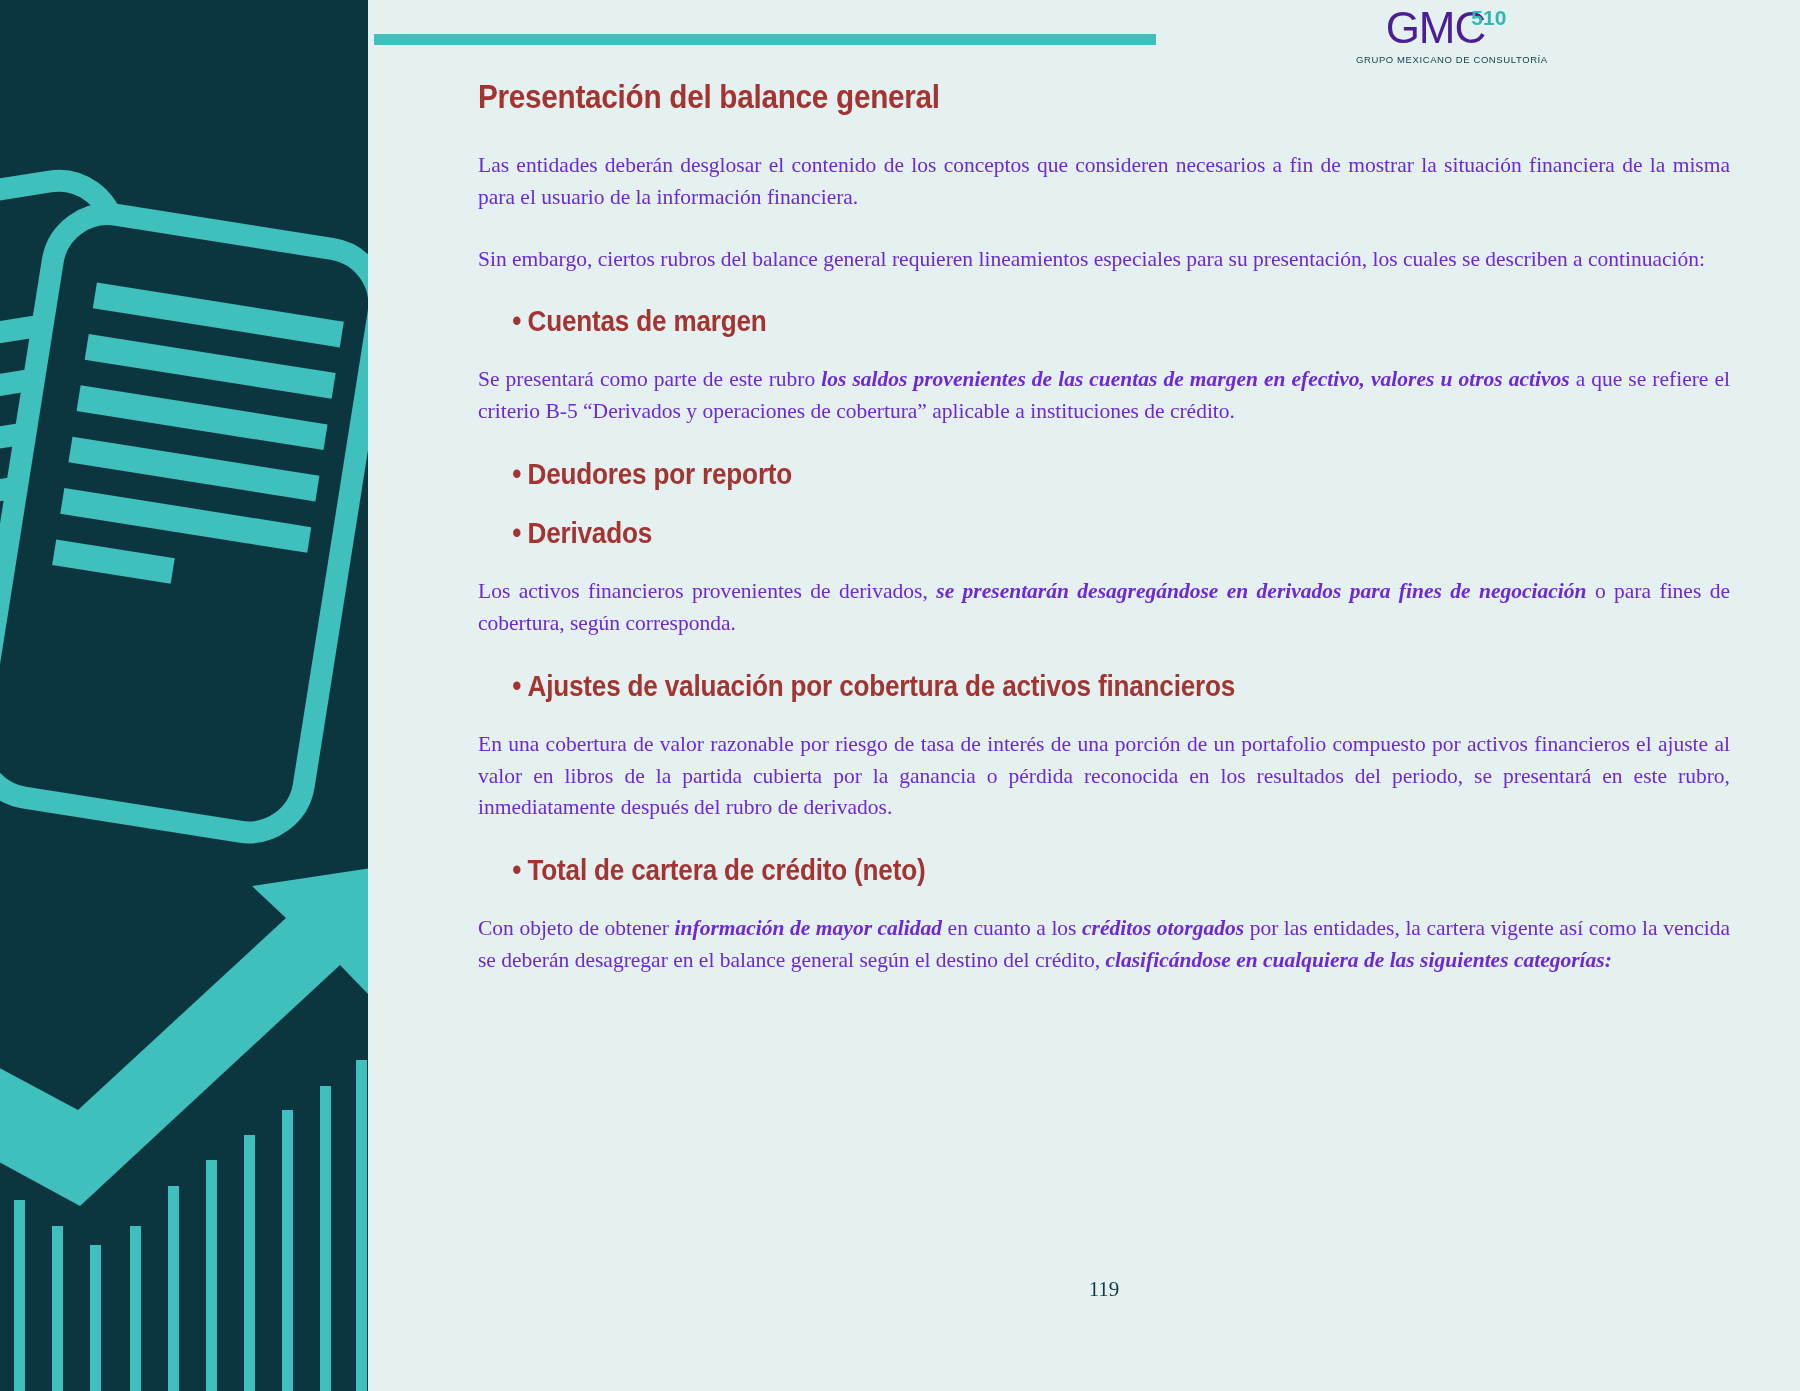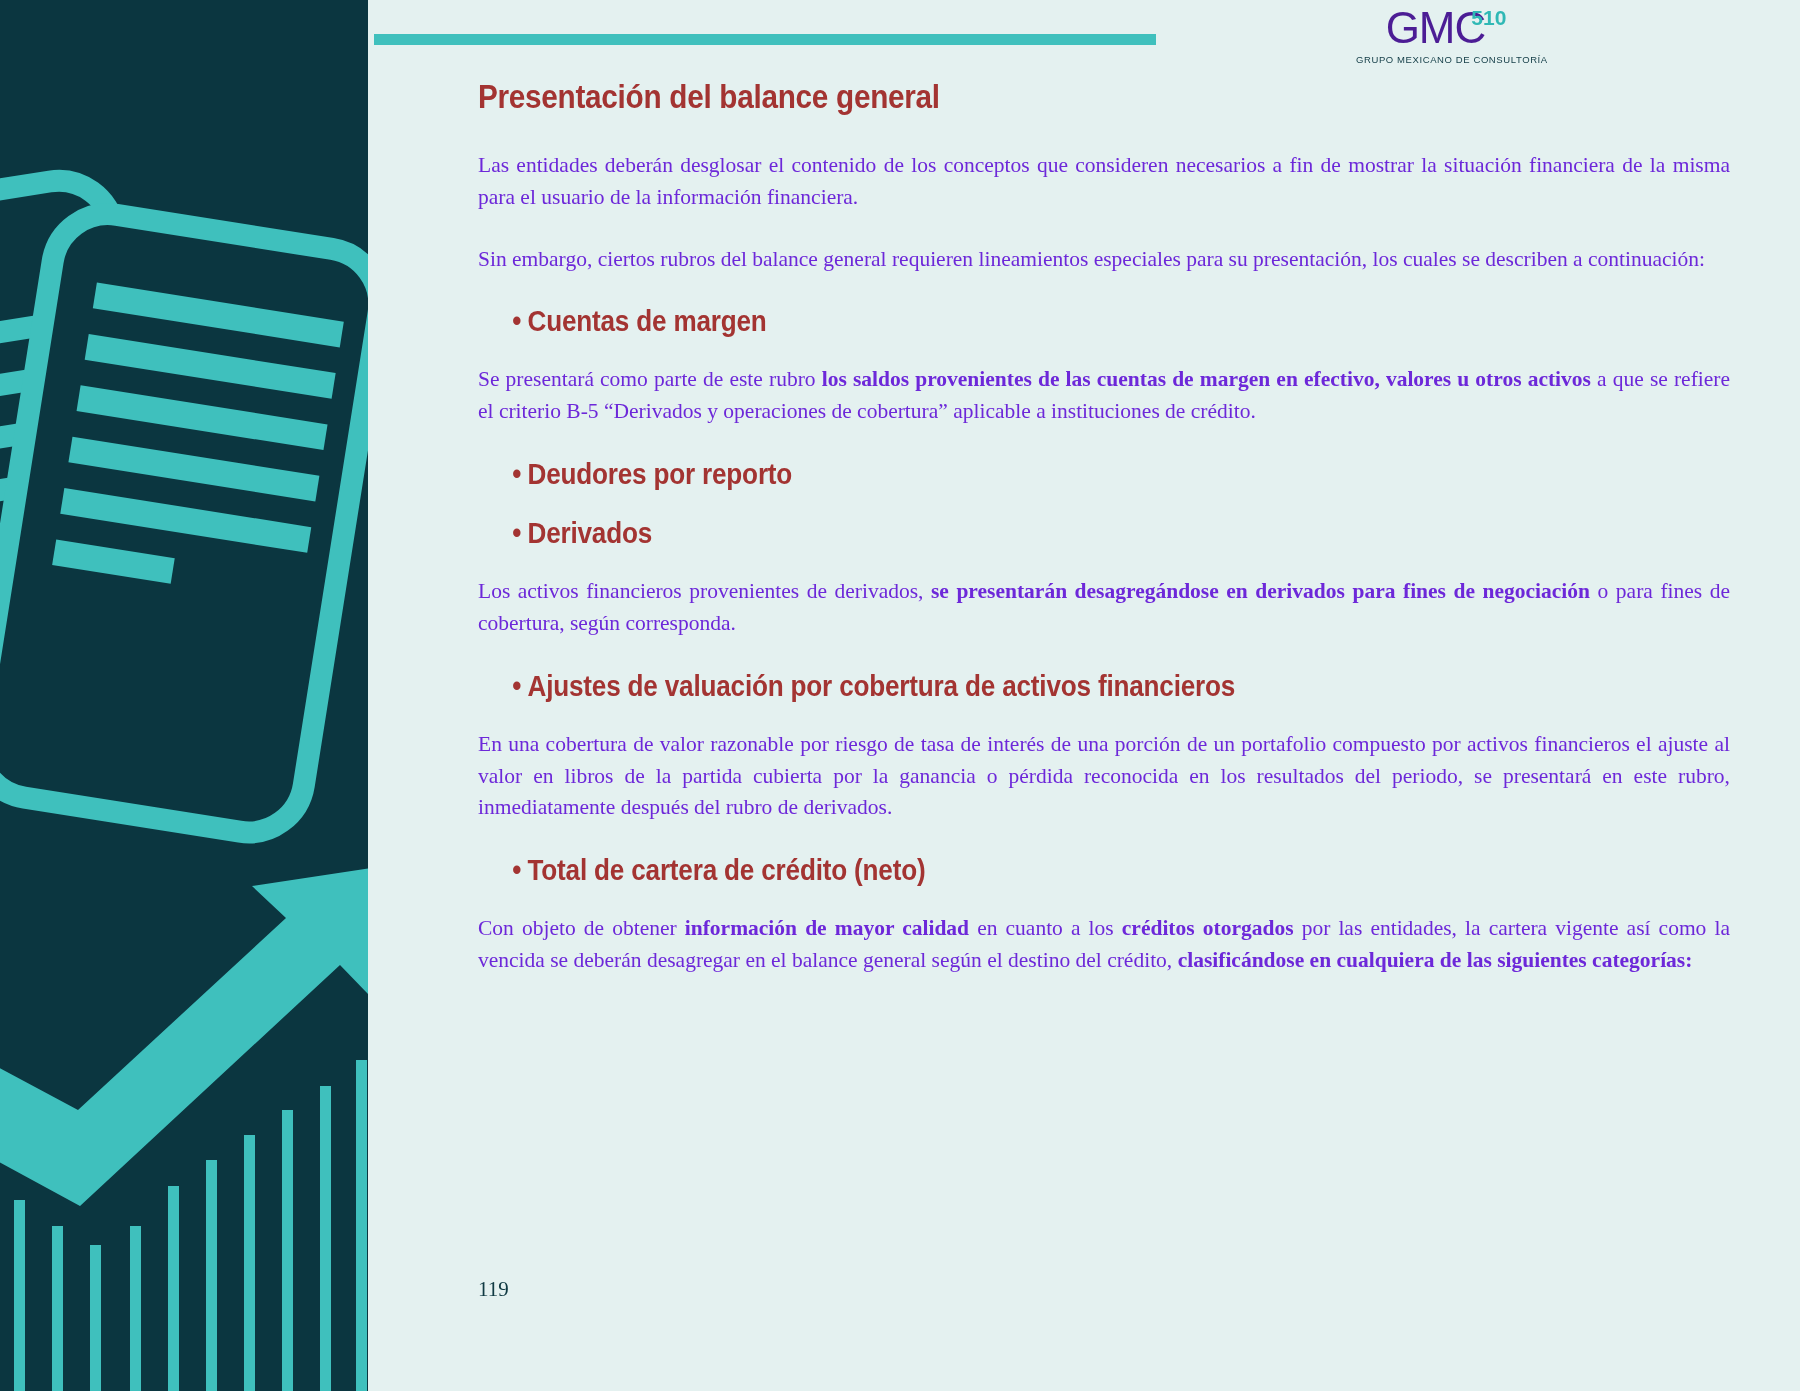--- a/index.html
+++ b/index.html
@@ -106,40 +106,41 @@
   }
 
   .para {
     font-family: "Liberation Serif", serif;
     font-size: 21.5px;
     line-height: 1.48;
     color: #6d28d9;
     text-align: justify;
     margin: 0 0 30px 0;
   }
-  .para b { font-weight: 700; }
+  .para b { font-weight: 700; font-style: italic; }
 
   .bullet-heading {
     font-family: "Liberation Sans", sans-serif;
     font-weight: 700;
     font-size: 29px;
     color: #a33432;
     margin: 0 0 26px 0;
     padding-left: 38px;
     letter-spacing: -0.2px;
     transform: scaleX(0.9);
     transform-origin: left center;
   }
   .bullet-heading .dot { margin-right: 7px; }
 
   .page-number {
     position: absolute;
     left: 478px;
     top: 1277px;
     width: 1252px;
+    text-align: center;
     font-family: "Liberation Serif", serif;
     font-size: 21px;
     color: #103a43;
   }
 </style>
 </head>
 <body>
 
 <div class="page">
 

